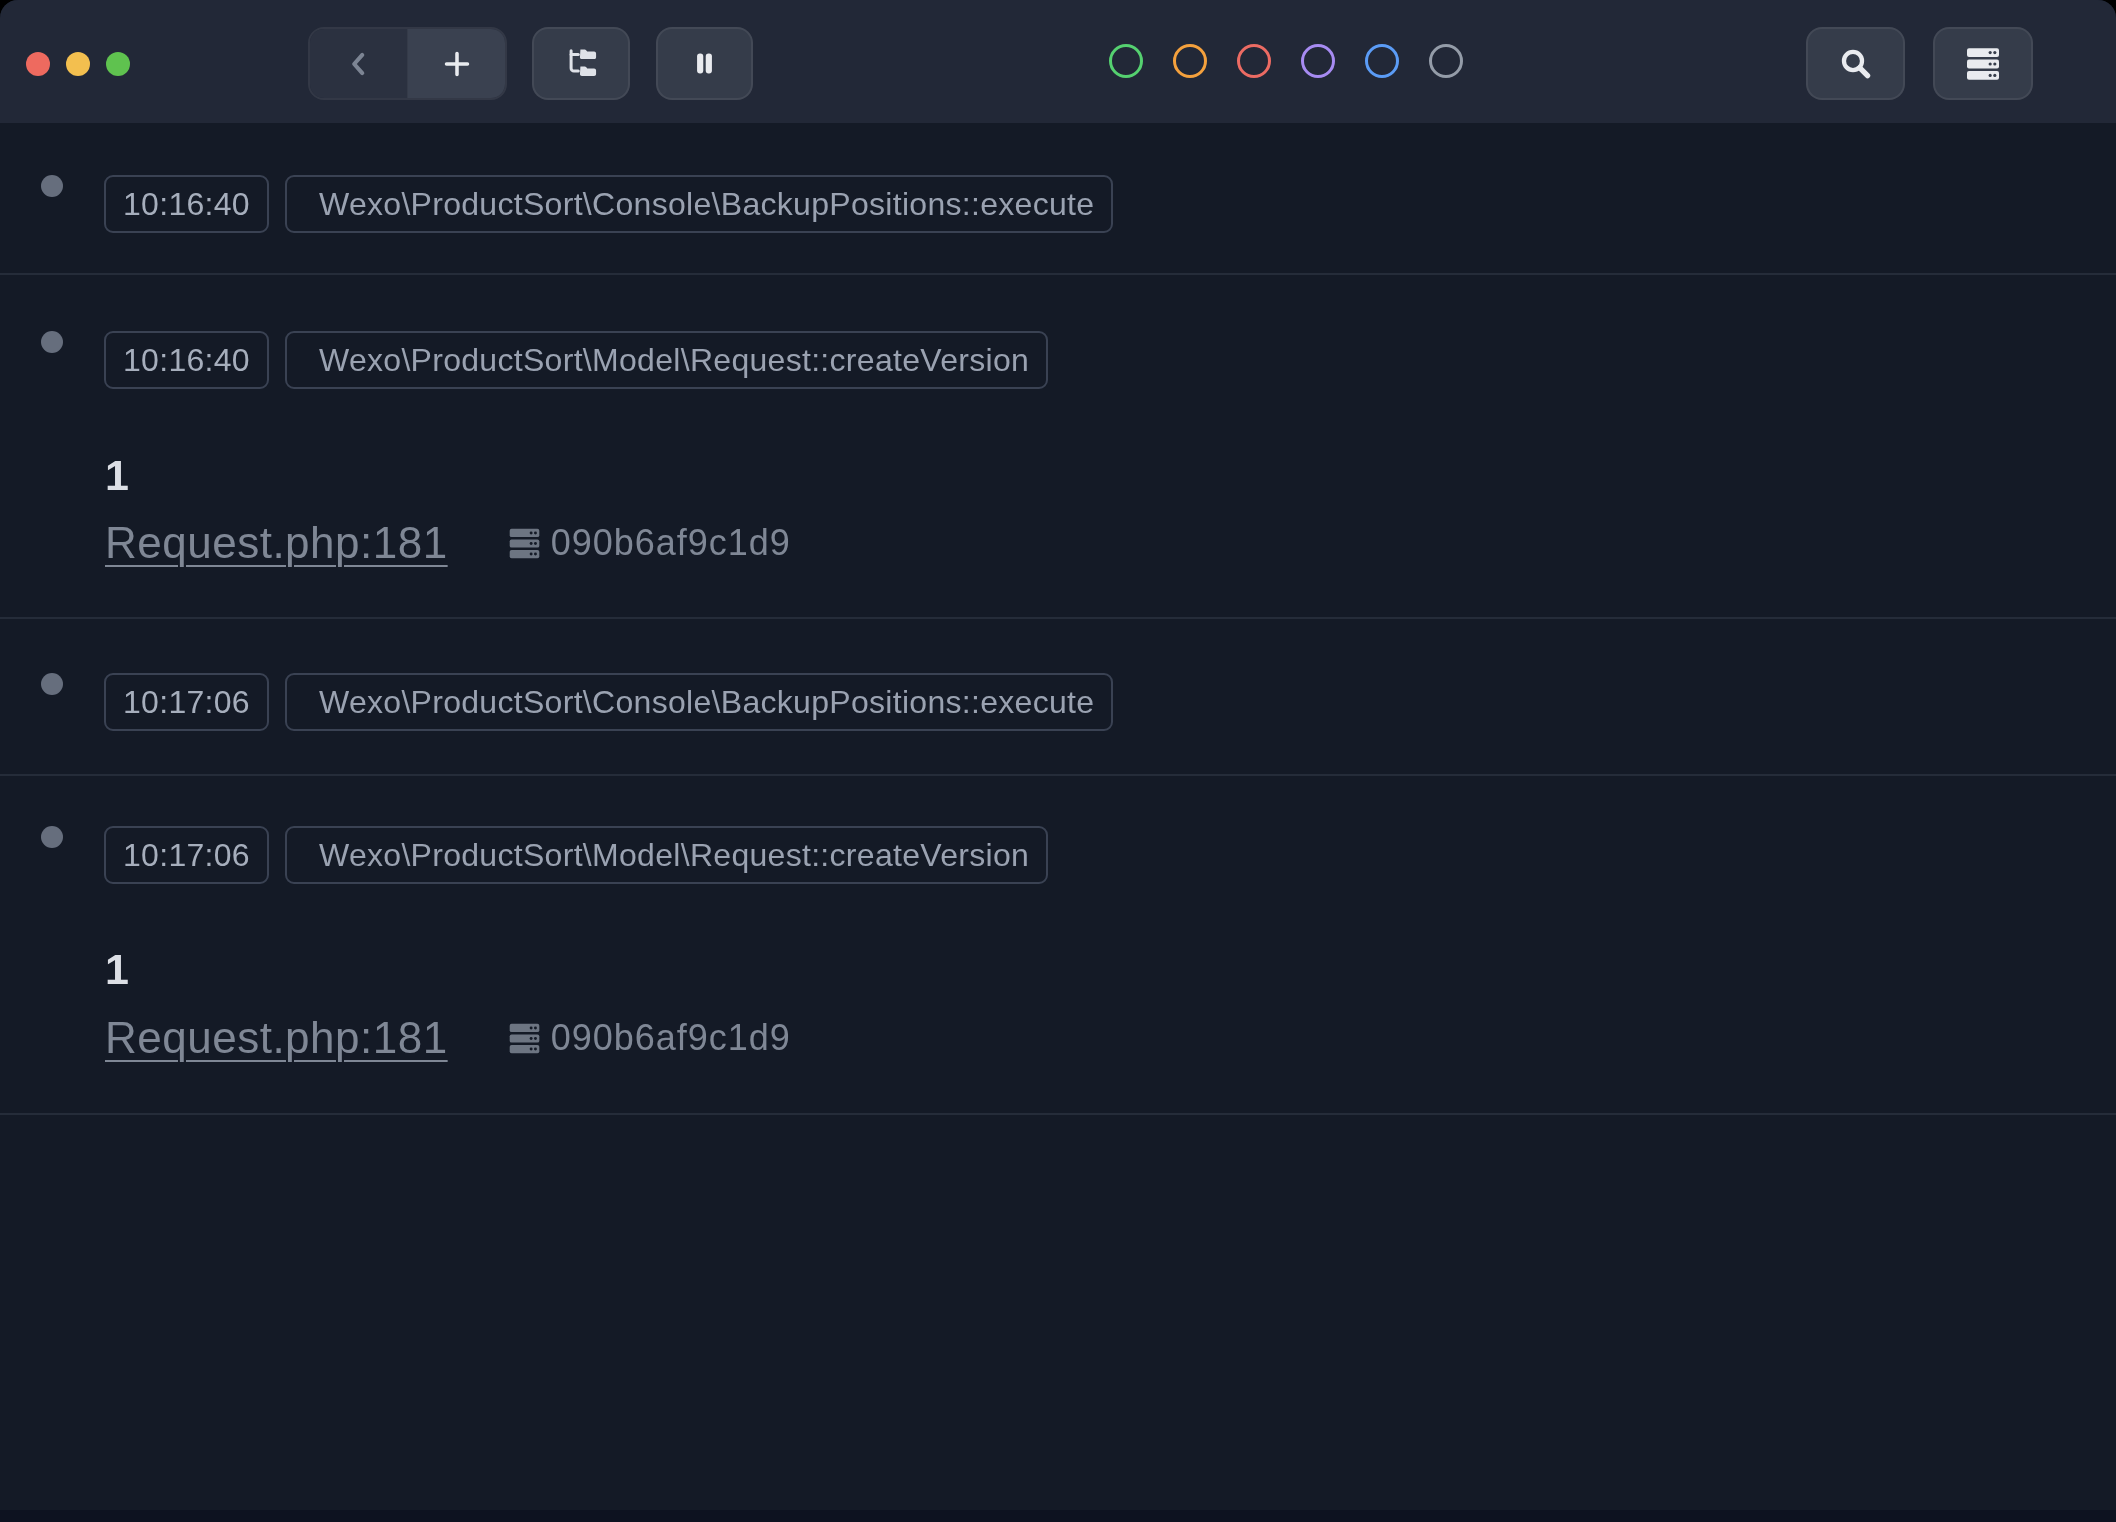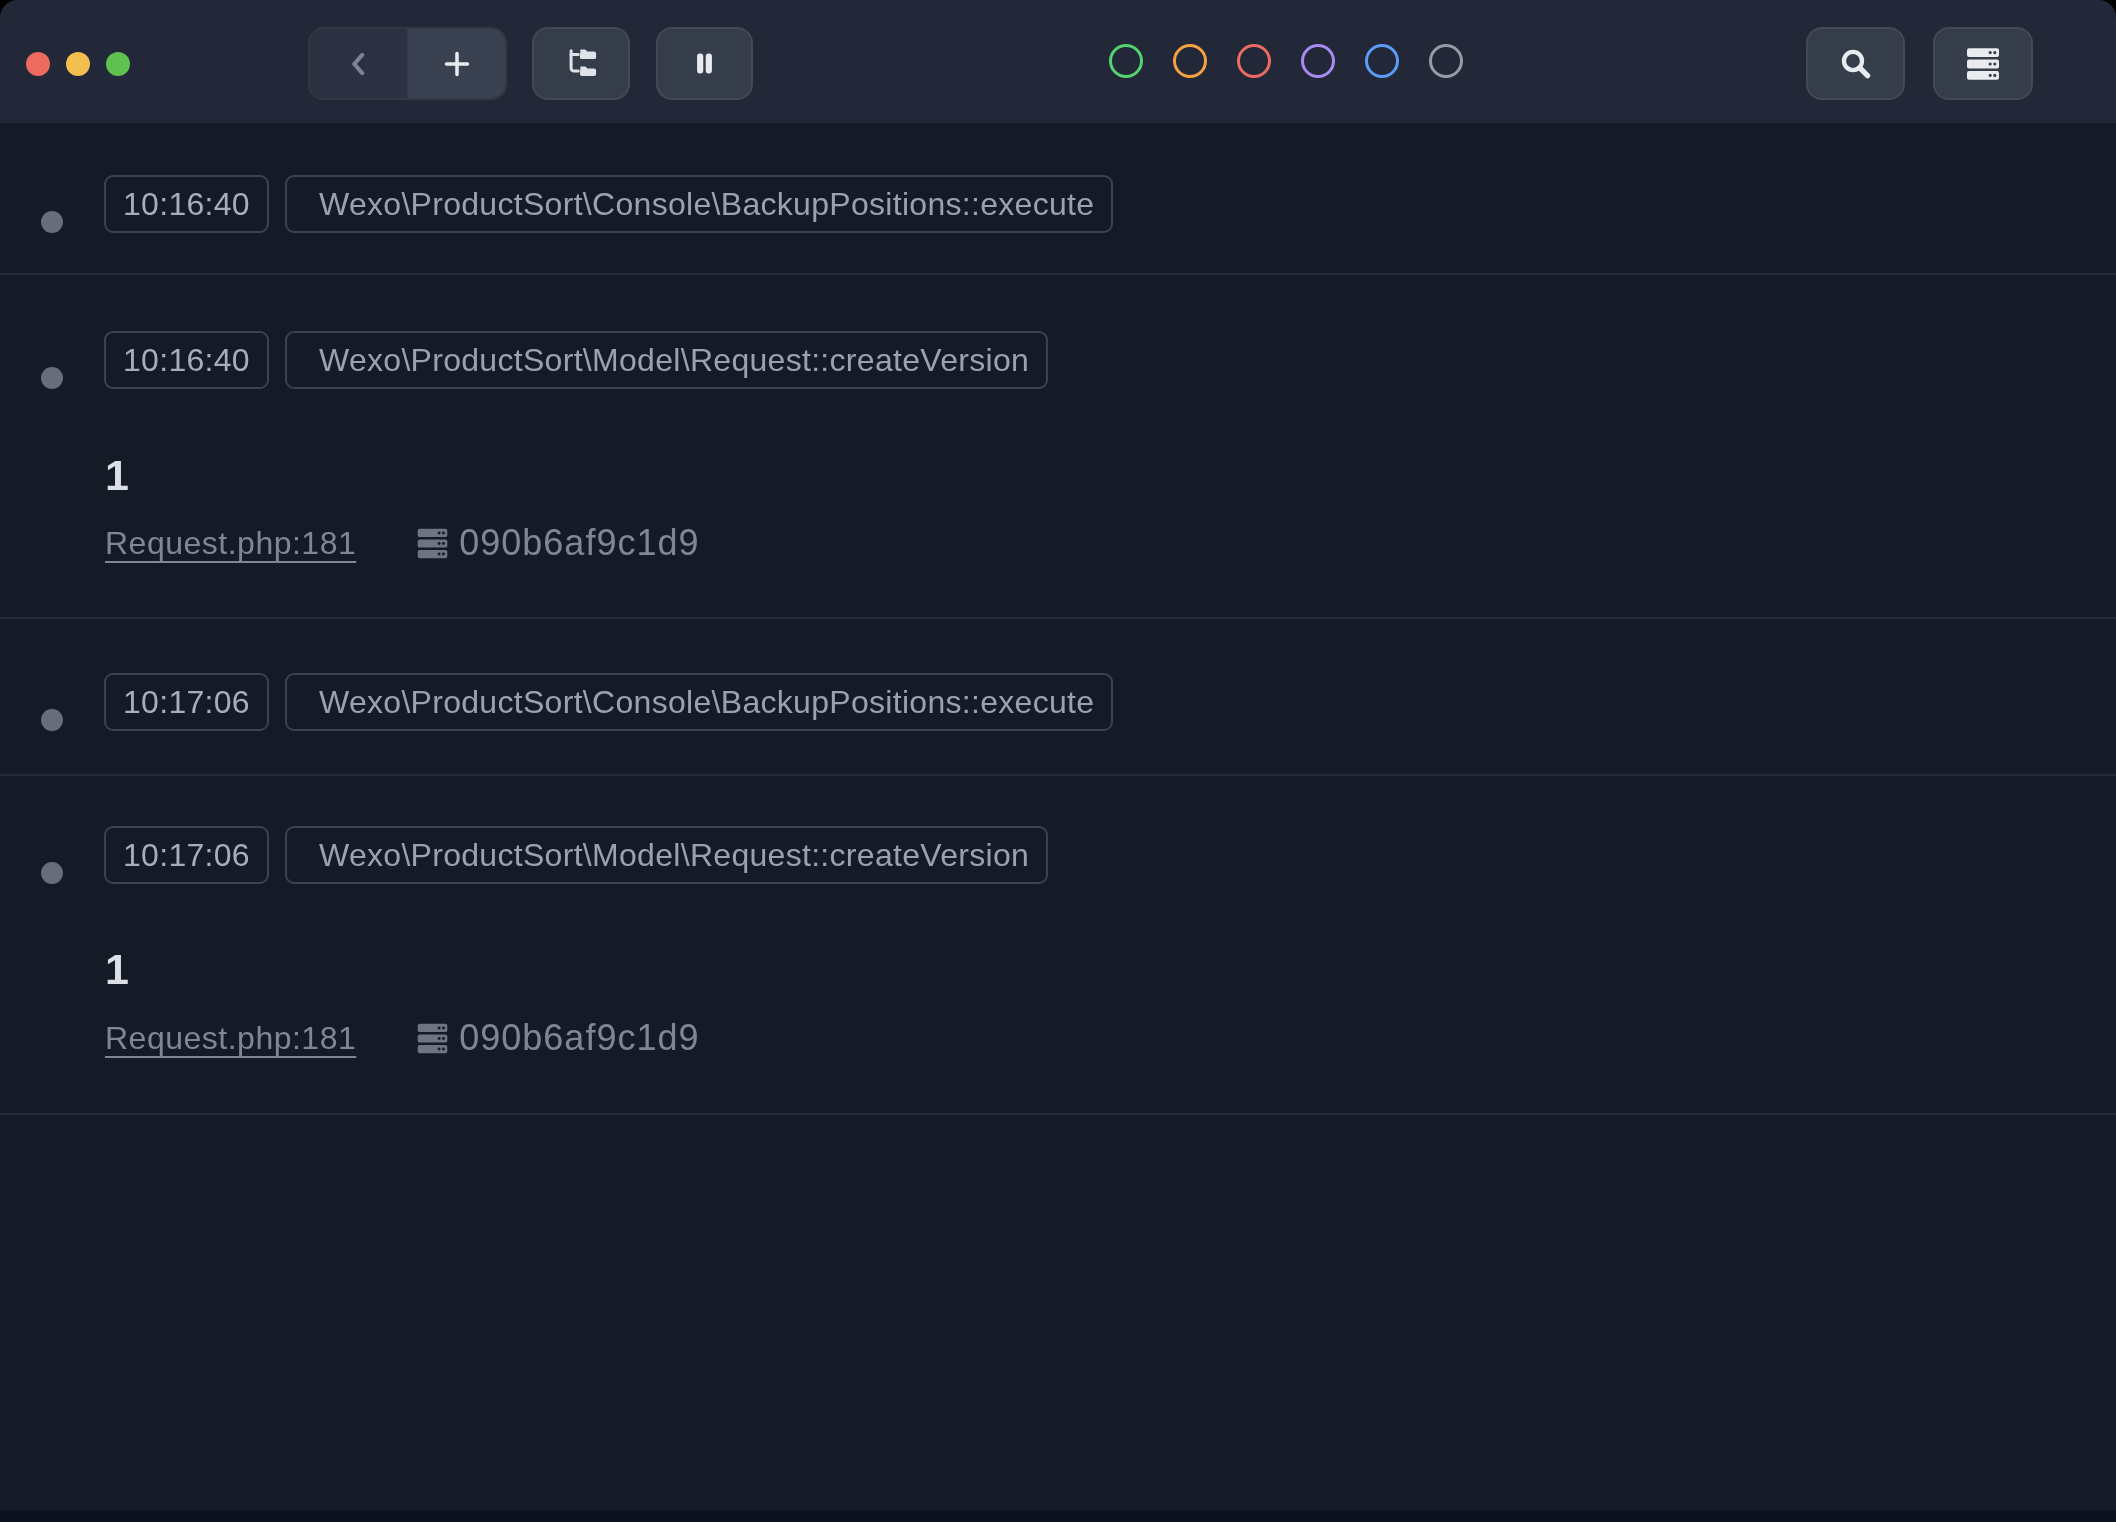--- a/index.html
+++ b/index.html
@@ -30,30 +30,30 @@
   .tbtn.servers{left:1933px;width:100px;}
 
   .filters{position:absolute;left:1109px;top:44px;display:flex;gap:30px;}
   .ring{width:34px;height:34px;border-radius:50%;border:3.5px solid #888;
         box-sizing:border-box;display:inline-block;cursor:pointer;}
 
   
   #entries{position:absolute;left:0;right:0;top:0;bottom:0;}
   .entry{position:absolute;left:0;right:0;}
   .entry .divider{position:absolute;left:0;right:0;bottom:0;height:2px;background:#252c39;}
-  .entry .head{position:absolute;left:41px;height:58px;display:flex;align-items:flex-end;}
+  .entry .head{position:absolute;left:41px;height:58px;display:flex;align-items:flex-start;}
   .dot{width:22px;height:22px;border-radius:50%;background:#666e7d;margin-right:41px;flex:none;}
   .badge{display:inline-flex;align-items:center;height:58px;padding:0 17px;
          border:2px solid #3a4253;border-radius:9px;box-sizing:border-box;
          font-size:32px;letter-spacing:.3px;white-space:nowrap;}
   .badge.time{color:#a6aebc;margin-right:16px;}
   .badge.source{color:#9aa2b1;padding-left:32px;}
   .value{position:absolute;left:105px;font-size:43px;font-weight:600;color:#dcdfe5;line-height:46px;}
   .meta{position:absolute;left:105px;height:44px;display:flex;align-items:center;}
-  .file-link{font-size:32px;color:#7f8795;letter-spacing:.5px;text-decoration:underline;
+  .file-link{font-size:44px;color:#7f8795;letter-spacing:.5px;text-decoration:underline;
              text-underline-offset:7px;text-decoration-thickness:2px;cursor:pointer;}
   .inline-server-icon{margin-left:58px;display:flex;align-items:center;}
   .server-id{margin-left:8px;font-size:36px;letter-spacing:1px;color:#7f8795;}
 
   .bottom-edge{position:absolute;left:0;right:0;bottom:0;height:12px;background:#0d1220;}
 </style>
 </head>
 <body>
 
 <div class="window">

